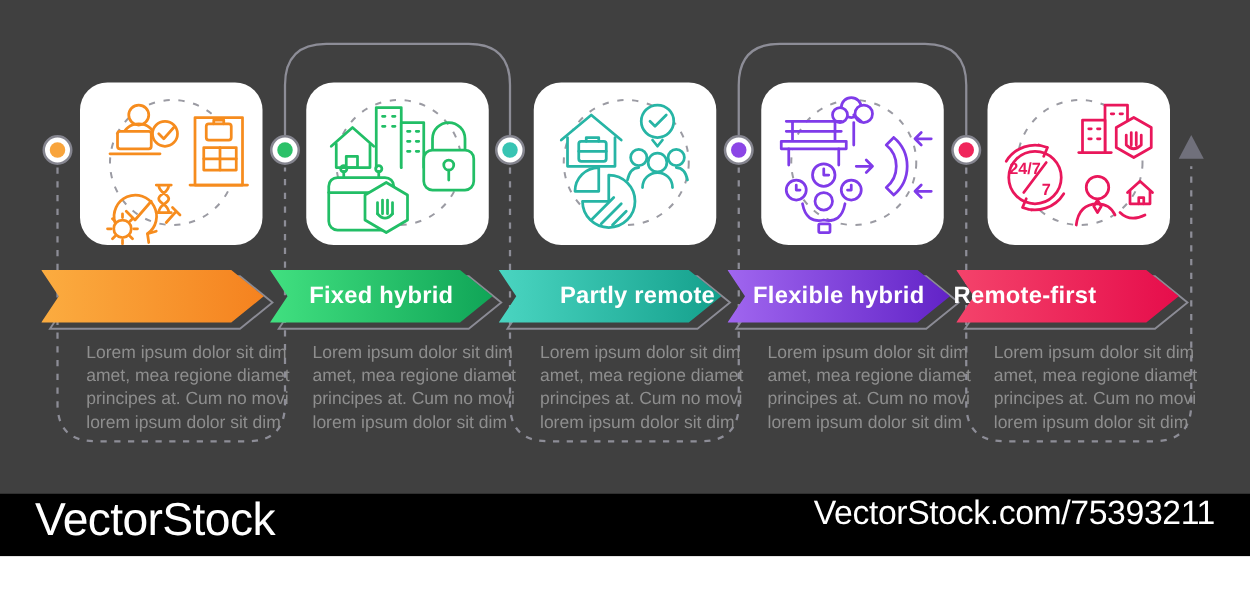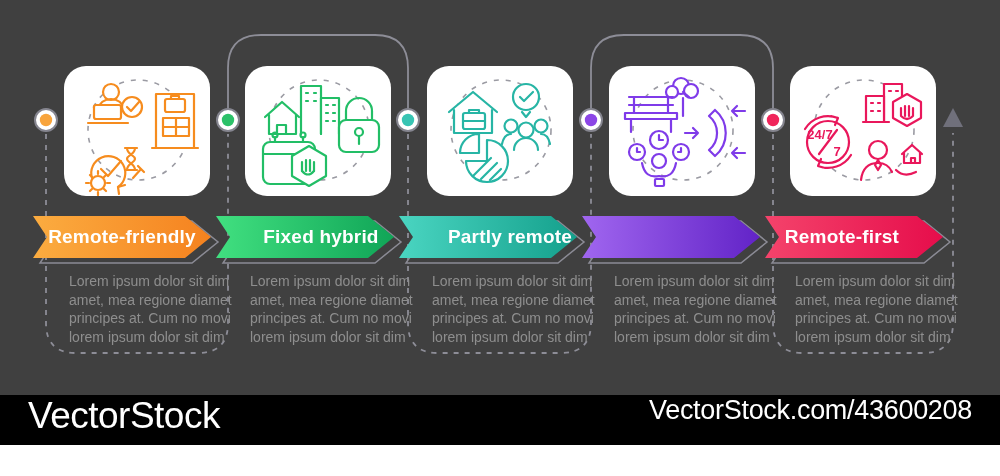--- a/index.html
+++ b/index.html
@@ -283,24 +283,24 @@
     <defs>
         <linearGradient id="g4" x1="0" y1="0" x2="1" y2="0">
       <stop offset="0" stop-color="#F4436B"></stop>
           <stop offset="1" stop-color="#E60D4B"></stop>
         </linearGradient>
       </defs>
     <path class="arrow-outline" d="M7 5 h152 l26 21 l-26 21 h-152 l14 -21 z"></path>
     <path d="M0 0 h152 l26 21 l-26 21 h-152 l14 -21 z" fill="url(#g4)"></path>
   </svg>
 
-  <div class="arrow-label" style="left:33px">Remote-friendly</div>
-  <div class="arrow-label" style="left:232px">Fixed hybrid</div>
+  <div class="arrow-label" style="left:216px">Fixed hybrid</div>
   <div class="arrow-label" style="left:421px">Partly remote</div>
-  <div class="arrow-label" style="left:753px">Remote-first</div>
+  <div class="arrow-label" style="left:582px">Flexible hybrid</div>
+  <div class="arrow-label" style="left:731px">Remote-first</div>
 
   <div class="desc" style="left:69px">
     <div>Lorem ipsum dolor sit dim</div>
       <div>amet, mea regione diamet</div>
     <div>principes at. Cum no movi</div>
       <div>lorem ipsum dolor sit dim</div>
   </div>
   <div class="desc" style="left:250px">
     <div>Lorem ipsum dolor sit dim</div>
       <div>amet, mea regione diamet</div>
@@ -321,16 +321,16 @@
   </div>
   <div class="desc" style="left:795px">
     <div>Lorem ipsum dolor sit dim</div>
       <div>amet, mea regione diamet</div>
     <div>principes at. Cum no movi</div>
       <div>lorem ipsum dolor sit dim</div>
   </div>
 
   <div class="wm-bar">
     <span class="wm-logo">VectorStock</span>
-    <span class="wm-url">VectorStock.com/43600208</span>
+    <span class="wm-url">VectorStock.com/75393211</span>
   </div>
 
 </div>
 
 </body></html>

